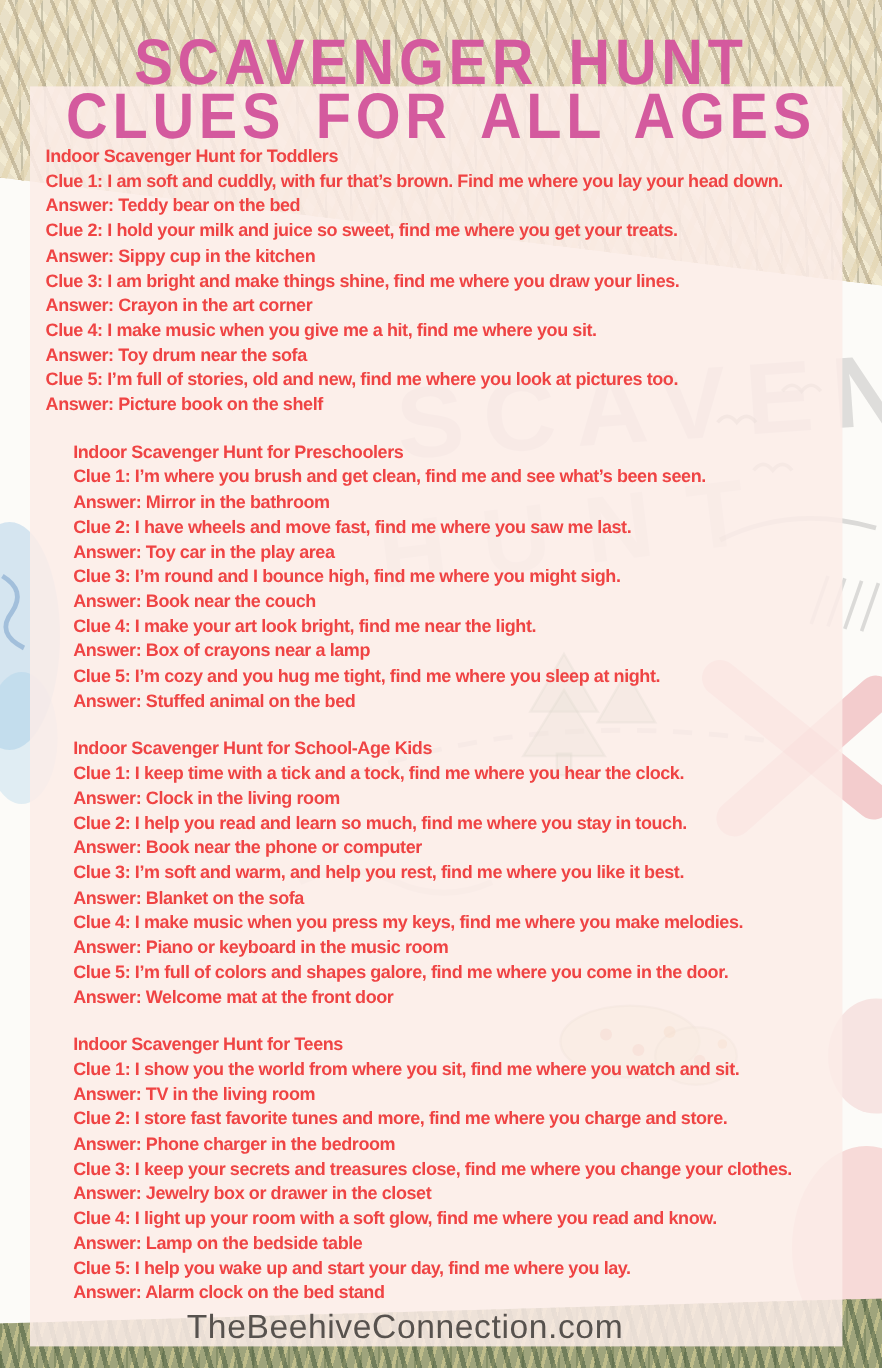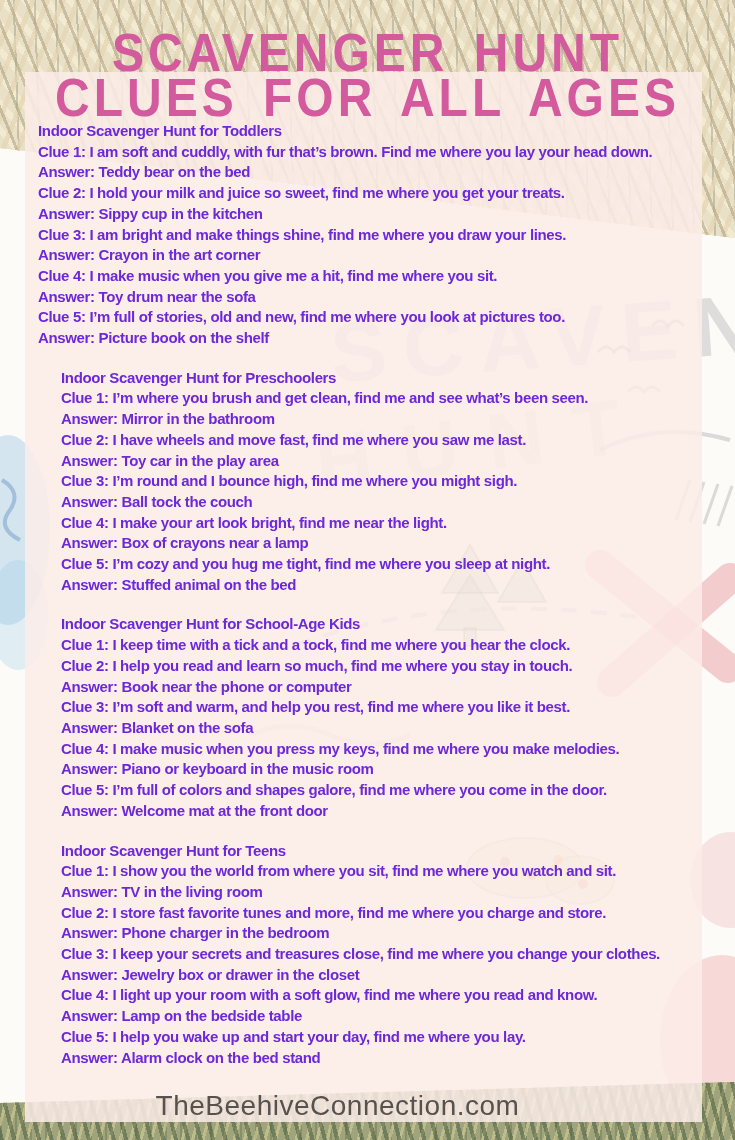--- a/index.html
+++ b/index.html
@@ -49,21 +49,21 @@
     position:absolute; left:0; top:30px; width:735px; margin:0; text-align:center;
     color:#d45a9e; font-size:48px; line-height:45px; font-weight:bold;
     letter-spacing:4px; word-spacing:8px;
   }
   .title .tline { display:block; transform:scaleY(1.12); }
   .sections {
     position:absolute; left:38px; top:121px; width:672px;
   }
   .sections p {
     margin:0; font-size:15px; line-height:20.7px; font-weight:bold;
-    letter-spacing:-0.35px; color:#6d28d9; white-space:nowrap;
+    letter-spacing:-0.35px; color:#ef4444; white-space:nowrap;
   }
   .section + .section { margin-top:19px;margin-left:23px; }
   .site-footer {
     position:absolute; left:0; right:60px; top:1089px; text-align:center;
     font-size:28px; line-height:34px; color:#57524e; letter-spacing:0.5px; font-weight:normal;
   }
 </style>
 </head>
 <body>
 
@@ -145,30 +145,31 @@
       <p>Answer: Picture book on the shelf</p>
     </div>
 
     <div class="section">
       <p>Indoor Scavenger Hunt for Preschoolers</p>
       <p>Clue 1: I’m where you brush and get clean, find me and see what’s been seen.</p>
       <p>Answer: Mirror in the bathroom</p>
       <p>Clue 2: I have wheels and move fast, find me where you saw me last.</p>
       <p>Answer: Toy car in the play area</p>
       <p>Clue 3: I’m round and I bounce high, find me where you might sigh.</p>
-      <p>Answer: Ball tock the couch</p>
+      <p>Answer: Book near the couch</p>
       <p>Clue 4: I make your art look bright, find me near the light.</p>
       <p>Answer: Box of crayons near a lamp</p>
       <p>Clue 5: I’m cozy and you hug me tight, find me where you sleep at night.</p>
       <p>Answer: Stuffed animal on the bed</p>
     </div>
 
     <div class="section">
       <p>Indoor Scavenger Hunt for School-Age Kids</p>
       <p>Clue 1: I keep time with a tick and a tock, find me where you hear the clock.</p>
+      <p>Answer: Clock in the living room</p>
       <p>Clue 2: I help you read and learn so much, find me where you stay in touch.</p>
       <p>Answer: Book near the phone or computer</p>
       <p>Clue 3: I’m soft and warm, and help you rest, find me where you like it best.</p>
       <p>Answer: Blanket on the sofa</p>
       <p>Clue 4: I make music when you press my keys, find me where you make melodies.</p>
       <p>Answer: Piano or keyboard in the music room</p>
       <p>Clue 5: I’m full of colors and shapes galore, find me where you come in the door.</p>
       <p>Answer: Welcome mat at the front door</p>
     </div>
 

